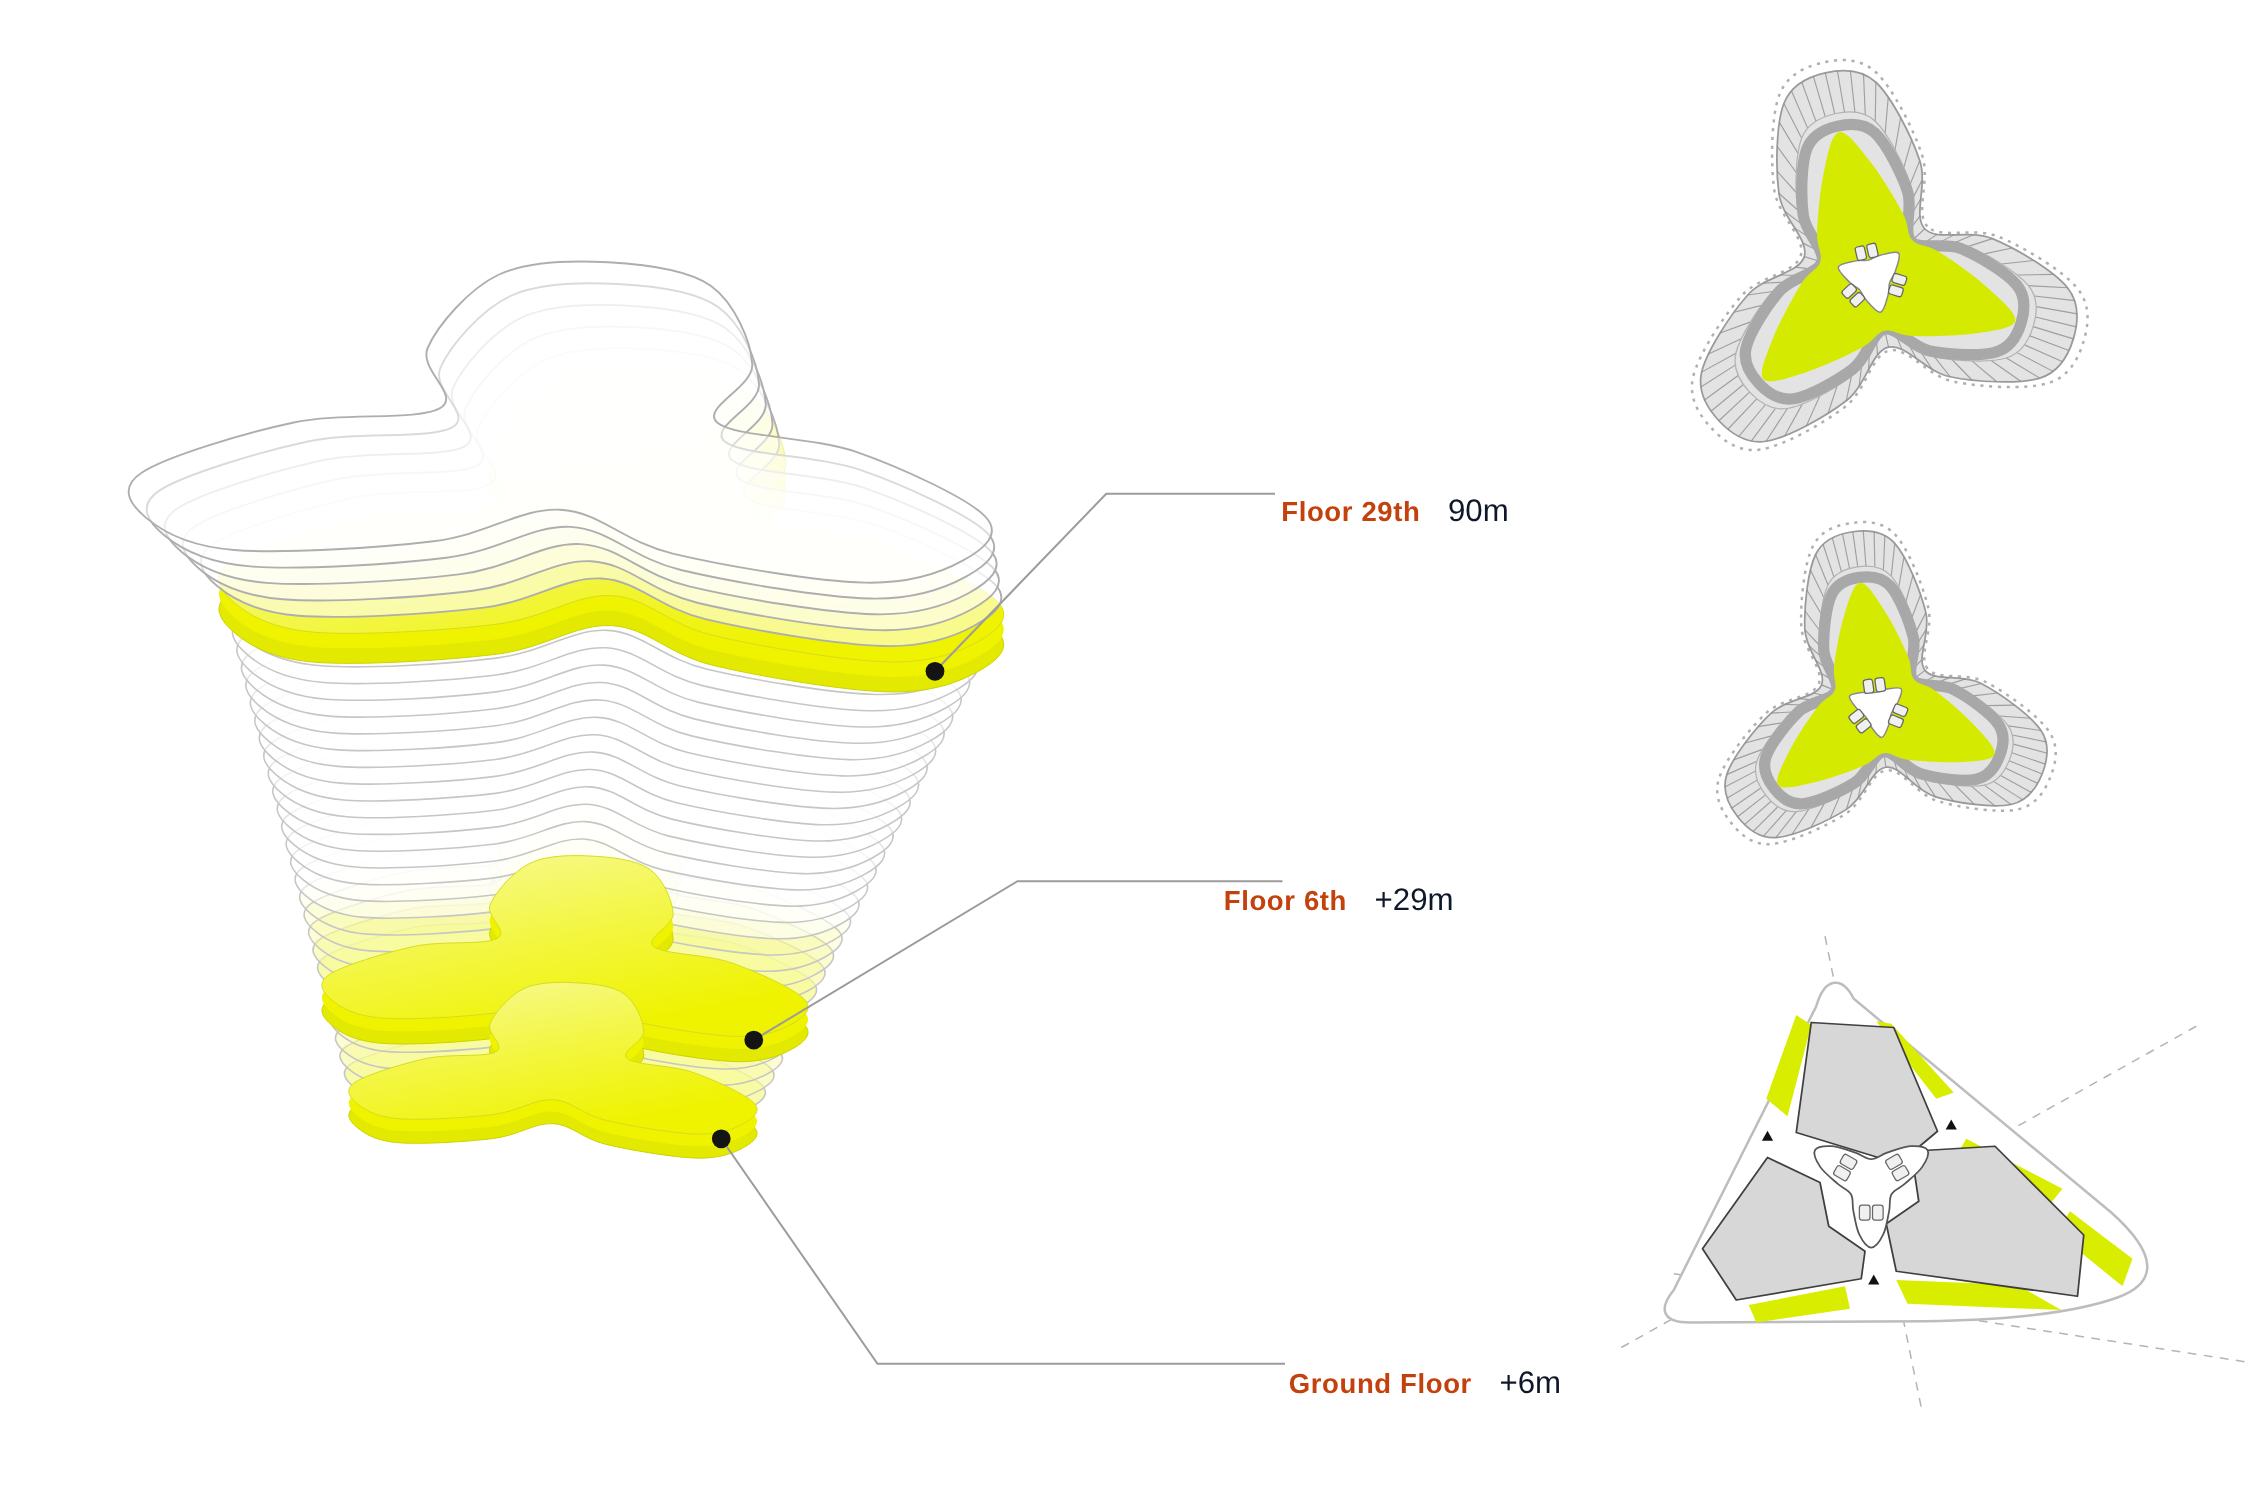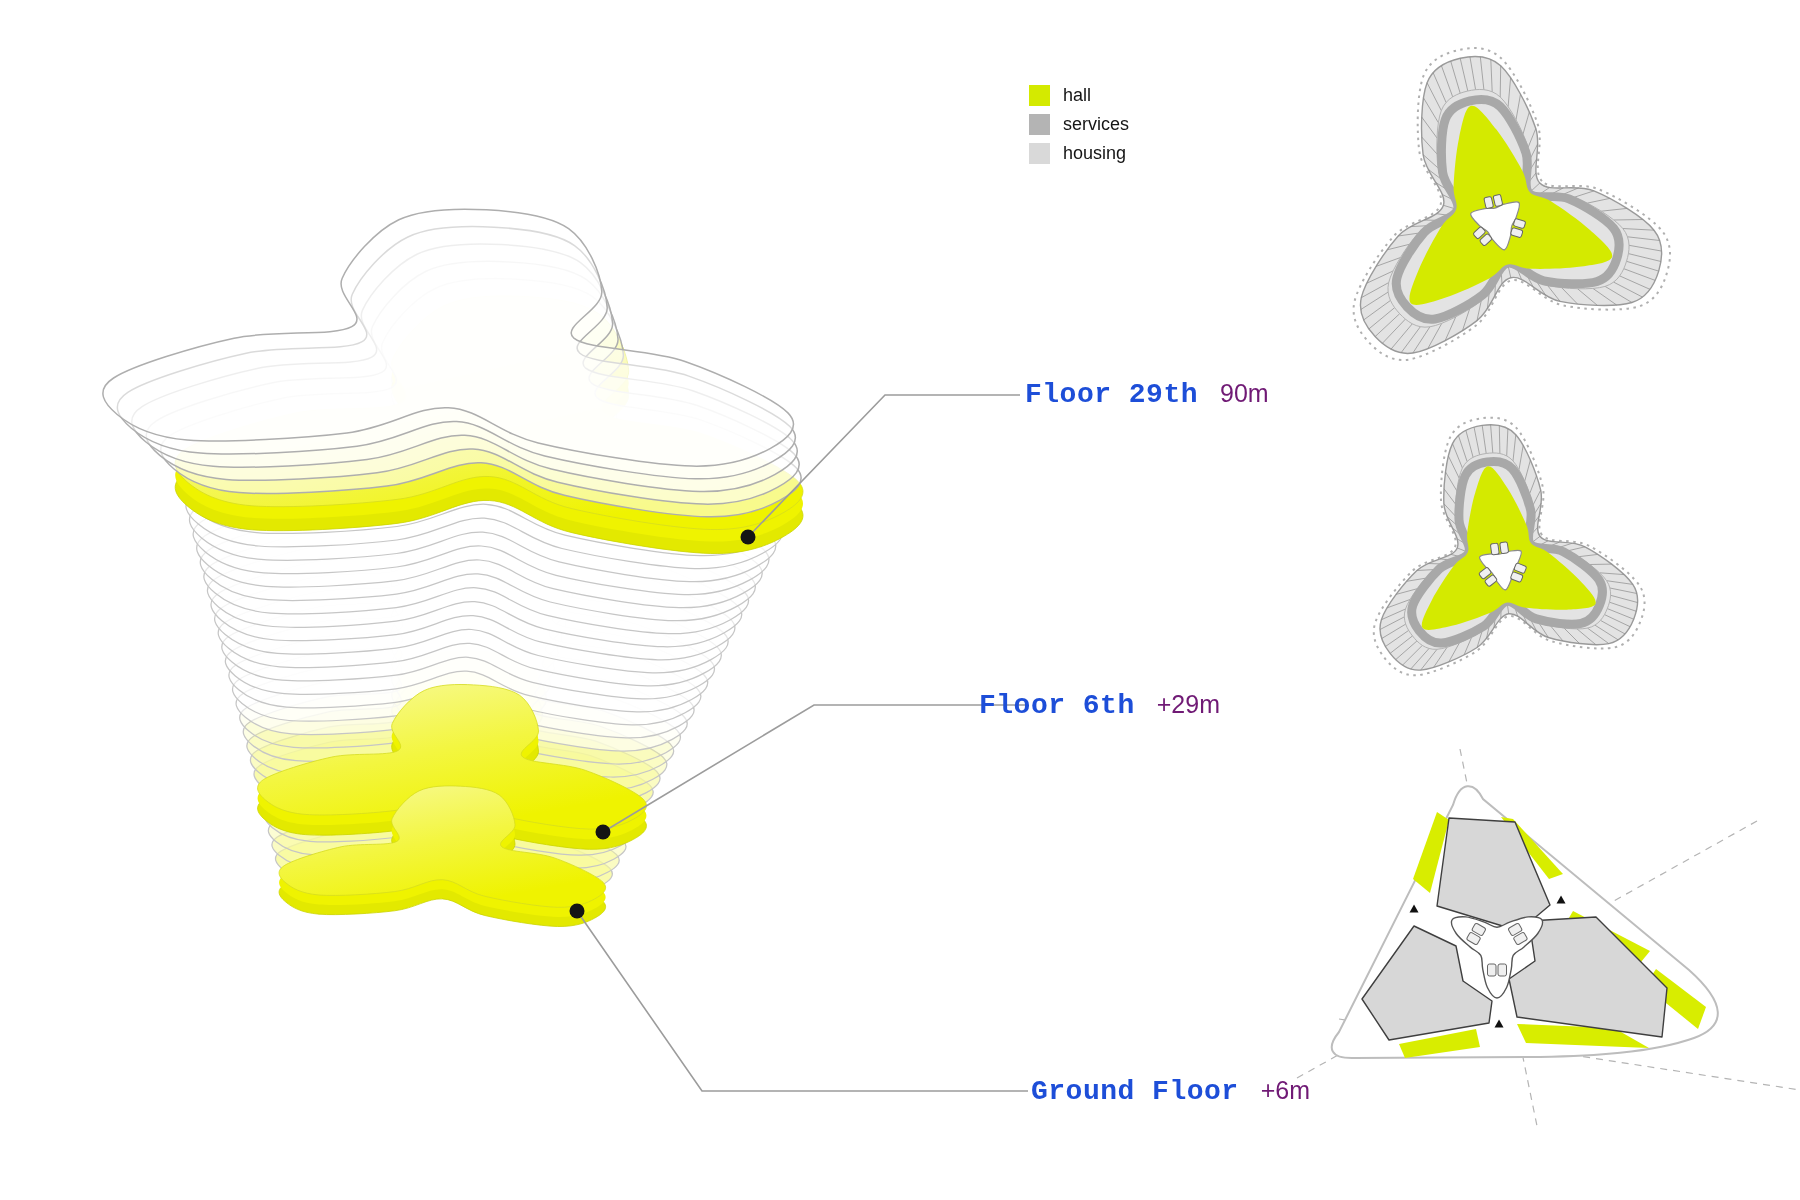--- a/index.html
+++ b/index.html
@@ -4,22 +4,22 @@
 <style>
   html,body{margin:0;padding:0;background:#fff;}
   #page{position:relative;width:1800px;height:1200px;background:#fff;overflow:hidden;
         font-family:"Liberation Sans", sans-serif;}
   #scene{position:absolute;left:0;top:0;}
   .legend{position:absolute;left:1029px;top:85px;}
   .legend-row{display:flex;align-items:center;gap:13px;margin-bottom:8px;height:21px;}
   .swatch{width:21px;height:21px;flex:0 0 auto;}
   .legend-label{font-size:18px;color:#151515;line-height:21px;}
   .annotation{position:absolute;display:flex;align-items:baseline;gap:22px;white-space:nowrap;}
-  .floor-label{font-size:28px;font-weight:700;color:#1d4ed8;letter-spacing:0.5px;font-family:Liberation Mono, monospace;}
-  .elevation-label{font-size:25px;font-weight:400;color:#701a75;}
+  .floor-label{font-size:22px;font-weight:700;color:#c2410c;letter-spacing:0.5px;}
+  .elevation-label{font-size:25px;font-weight:400;color:#0f172a;margin-top:16px;}
 </style>
 </head>
 <body>
 
 <div id="page">
   <svg id="scene" width="1800" height="1200" viewBox="0 0 1800 1200">
     <defs>
       <linearGradient id="plateTop29" x1="0" y1="0" x2="0.6" y2="1">
         <stop offset="0" stop-color="#fbfcce"></stop>
         <stop offset="0.45" stop-color="#f6f87a"></stop>
@@ -164,34 +164,20 @@
             <rect x="-9.5" y="-6" width="8.5" height="12" rx="2" fill="#f0f0f0" stroke="#666" stroke-width="1"></rect>
             <rect x="1" y="-6" width="8.5" height="12" rx="2" fill="#f0f0f0" stroke="#666" stroke-width="1"></rect>
           </g>
           <polygon points="1414,904.5 1409.5,912.5 1418.5,912.5" fill="#111"></polygon>
           <polygon points="1561,895.5 1556.5,903.5 1565.5,903.5" fill="#111"></polygon>
           <polygon points="1499,1019.5 1494.5,1027.5 1503.5,1027.5" fill="#111"></polygon>
         </g>
       </g>
   </svg>
 
-  <div class="legend">
-    <div class="legend-row">
-      <div class="swatch" style="background: rgb(212, 234, 0);"></div>
-      <div class="legend-label">hall</div>
-    </div>
-    <div class="legend-row">
-      <div class="swatch" style="background: rgb(180, 180, 180);"></div>
-      <div class="legend-label">services</div>
-    </div>
-    <div class="legend-row">
-      <div class="swatch" style="background: rgb(217, 217, 217);"></div>
-      <div class="legend-label">housing</div>
-    </div>
-  </div>
 
   <div class="annotation" style="left:1025px;top:379px;">
     <span class="floor-label">Floor 29th</span>
     <span class="elevation-label">90m</span>
   </div>
   <div class="annotation" style="left:979px;top:690px;">
     <span class="floor-label">Floor 6th</span>
     <span class="elevation-label">+29m</span>
   </div>
   <div class="annotation" style="left:1031px;top:1076px;">

